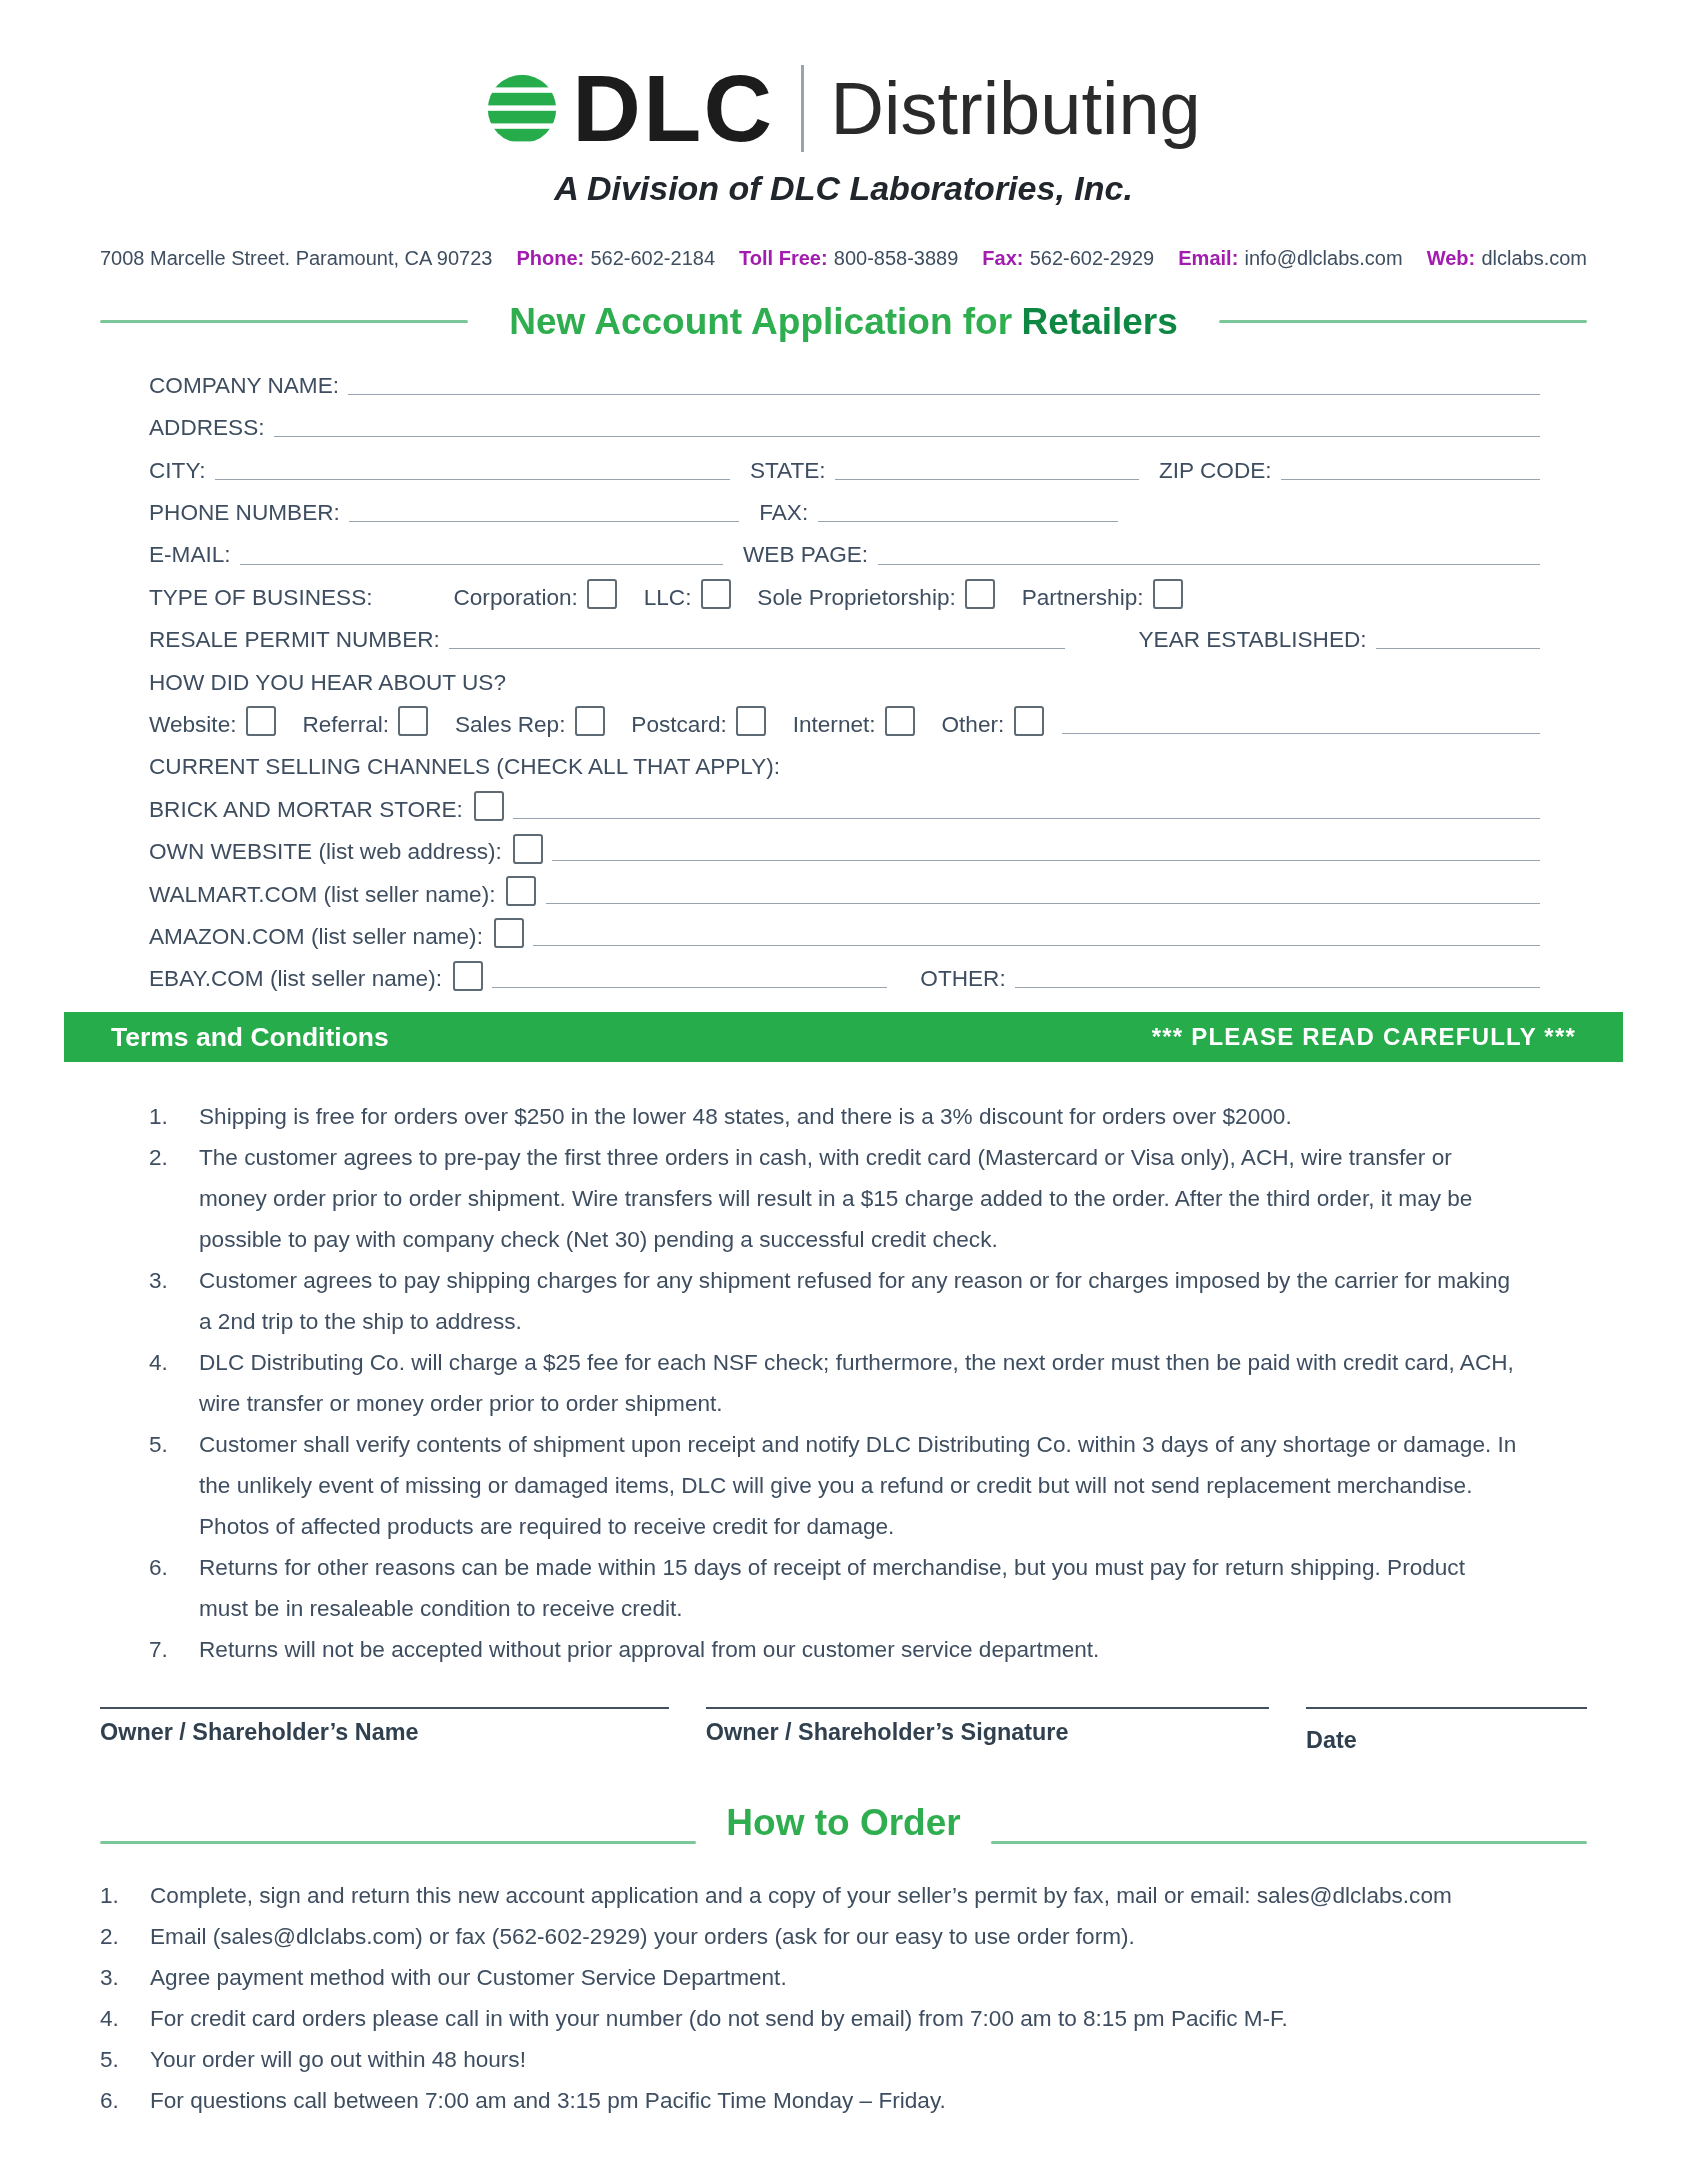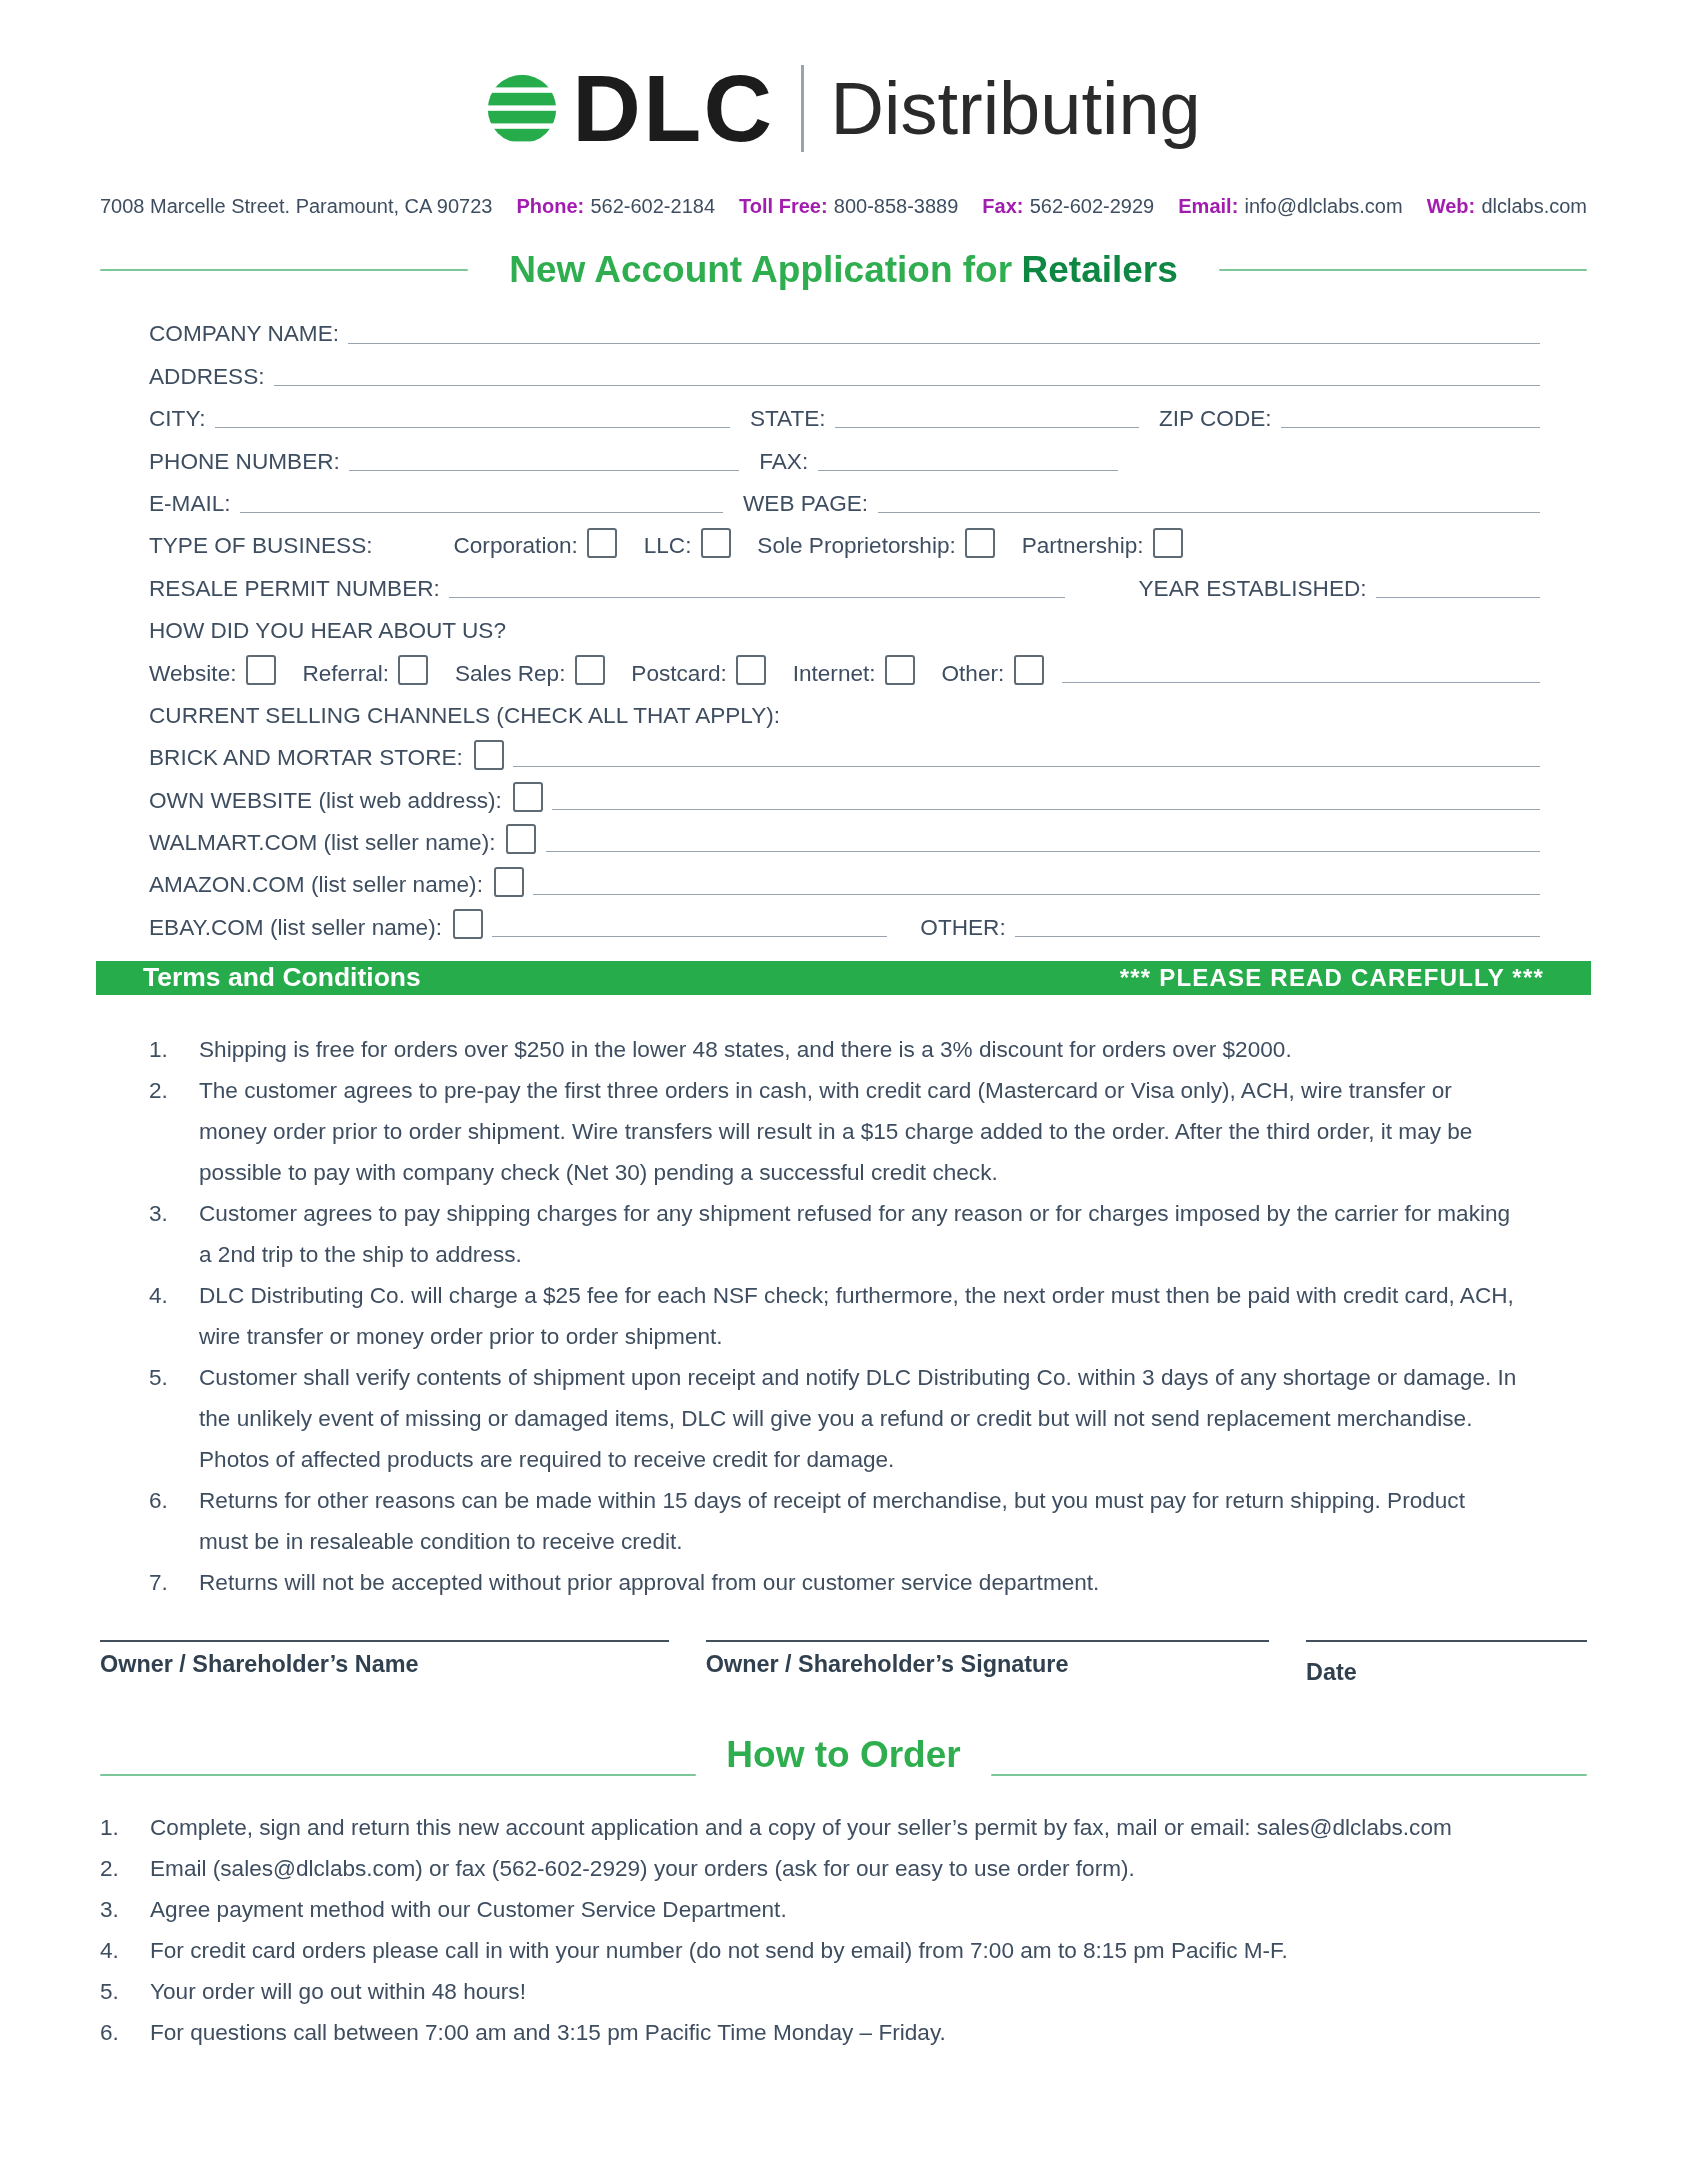--- a/index.html
+++ b/index.html
@@ -33,21 +33,21 @@
   .grow { flex:1 1 auto; }
   .w-city{width:515px;} .w-state{width:304px;} .w-phone{width:390px;} .w-fax{width:300px;}
   .w-email{width:483px;} .w-resale{width:616px;} .w-year{width:164px;} .w-ebay{width:395px;}
   .cb { width:30px; height:30px; border:2.3px solid #5e6a74; border-radius:3.1px; background:#fff; flex:none; margin-bottom:1.6px; }
   .cbl { margin-left:11px; }
   .opt { display:flex; align-items:flex-end; margin-left:26.5px; }
   .opt .cb { margin-left:9.4px; }
   .opt-first { margin-left:81px; }
   .opt-first0 { margin-left:0; }
   
-  .tc-bar { margin:20px 96px 0; height:34px; background:#27ac4c; color:#fff; display:flex; align-items:center; justify-content:space-between; padding:0 47px; }
+  .tc-bar { margin:20px 64px 0; height:50px; background:#27ac4c; color:#fff; display:flex; align-items:center; justify-content:space-between; padding:0 47px; }
   .tc-title { font-size:26.5px; font-weight:bold; }
   .tc-warn { font-size:24px; font-weight:bold; letter-spacing:1.2px; }
   
   .terms { margin:34px 167px 0 149px; font-size:22.6px; line-height:41px; color:#3e4e60; }
   .term { display:flex; }
   .tnum { flex:none; width:50px; }
   .ttext { flex:1 1 auto; }
   
   .sig-row { display:flex; margin:37px 100px 0; gap:37px; }
   .sig { display:flex; flex-direction:column; }
@@ -79,20 +79,21 @@
           <rect x="0" y="2" width="80" height="14"></rect>
           <rect x="0" y="22" width="80" height="14"></rect>
           <rect x="0" y="42" width="80" height="14"></rect>
           <rect x="0" y="62" width="80" height="14"></rect>
         </g>
       </svg>
       <span class="logo-dlc">DLC</span>
       <span class="logo-divider"></span>
       <span class="logo-right">Distributing</span>
     </div>
+    <div class="tagline">A Division of DLC Laboratories, Inc.</div>
 
     <div class="contact-row">
       <span>7008 Marcelle Street. Paramount, CA  90723</span>
       <span><span class="glabel">Phone:</span><span>562-602-2184</span></span>
       <span><span class="glabel">Toll Free:</span><span>800-858-3889</span></span>
       <span><span class="glabel">Fax:</span><span>562-602-2929</span></span>
       <span><span class="glabel">Email:</span><span>info@dlclabs.com</span></span>
       <span><span class="glabel">Web:</span><span>dlclabs.com</span></span>
     </div>
   </header>

